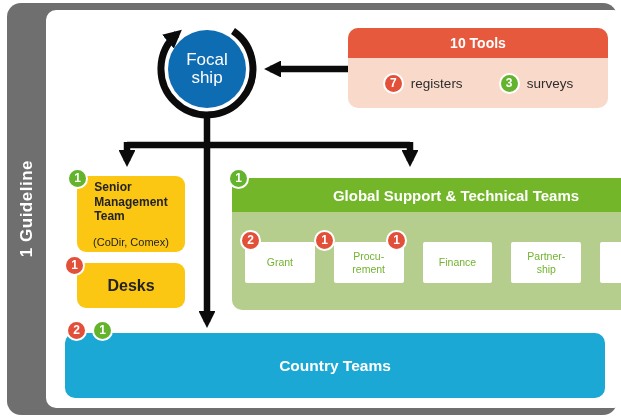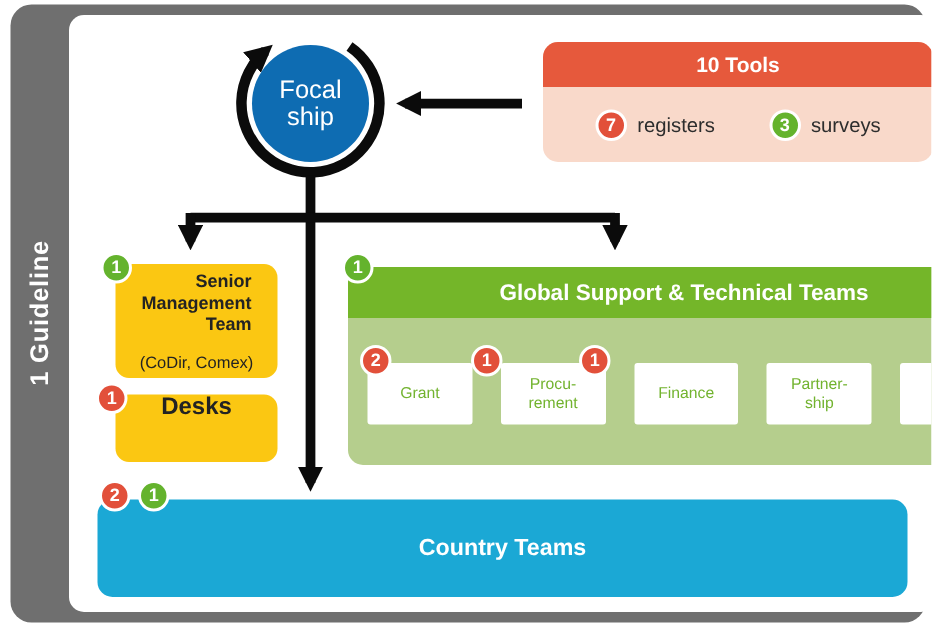--- a/index.html
+++ b/index.html
@@ -28,21 +28,21 @@
   .focal {
     position:absolute; left:168px; top:30px; width:78px; height:78px; z-index:4;
     border-radius:50%; background:var(--focal_blue,#0E6CB2);
     color:#fff; font-weight:normal; font-size:17px; line-height:18px;
     display:flex; flex-direction:column; align-items:center; justify-content:center;
     text-align:center;
   }
 
   .tools {
     position:absolute; left:348px; top:28px; width:260px; height:80px; z-index:4;
-    border-radius:10px; overflow:hidden; background:var(--tools_body_pink,#F9D9CA);margin-left:14px;
+    border-radius:10px; overflow:hidden; background:var(--tools_body_pink,#F9D9CA);
   }
   .tools-header {
     height:30px; background:var(--tools_red,#E6593C); color:#fff;
     font-weight:bold; font-size:14px;
     display:flex; align-items:center; justify-content:center;
   }
   .tools-body {
     height:50px; display:flex; align-items:center; justify-content:center;
     gap:36px; font-size:13.5px; color:#2d2d2d;
   }
@@ -54,29 +54,29 @@
     display:flex; align-items:center; justify-content:center; flex:none;
   }
   .badge.red   { background:var(--badge_red,#E2503A); }
   .badge.green { background:var(--badge_green,#64B32D); }
   .badge.abs   { position:absolute; z-index:6; }
 
   .smt {
     position:absolute; left:77px; top:176px; width:108px; height:76px; z-index:4;
     background:var(--yellow,#FBC712); border-radius:9px; color:#232323;
     display:flex; flex-direction:column; align-items:center; justify-content:center;
-    text-align:right;
+    text-align:left;
   }
   .smt-name { font-weight:bold; font-size:12px; line-height:14.5px; white-space:pre-line; }
   .smt-sub  { font-size:11px; margin-top:12px; }
 
   .desks {
     position:absolute; left:77px; top:263px; width:108px; height:45px; z-index:4;
     background:var(--yellow,#FBC712); border-radius:9px; color:#232323;
-    display:flex; align-items:flex-start; justify-content:center;
+    display:flex; align-items:center; justify-content:center;
     font-weight:bold; font-size:16px;
   }
 
   .gst {
     position:absolute; left:232px; top:178px; width:448px; height:132px; z-index:4;
     background:var(--green_body,#B5CE8D); border-radius:10px; overflow:hidden;
   }
   .gst-header {
     height:34px; background:var(--green_header,#74B629); color:#fff;
     font-weight:bold; font-size:15px;

